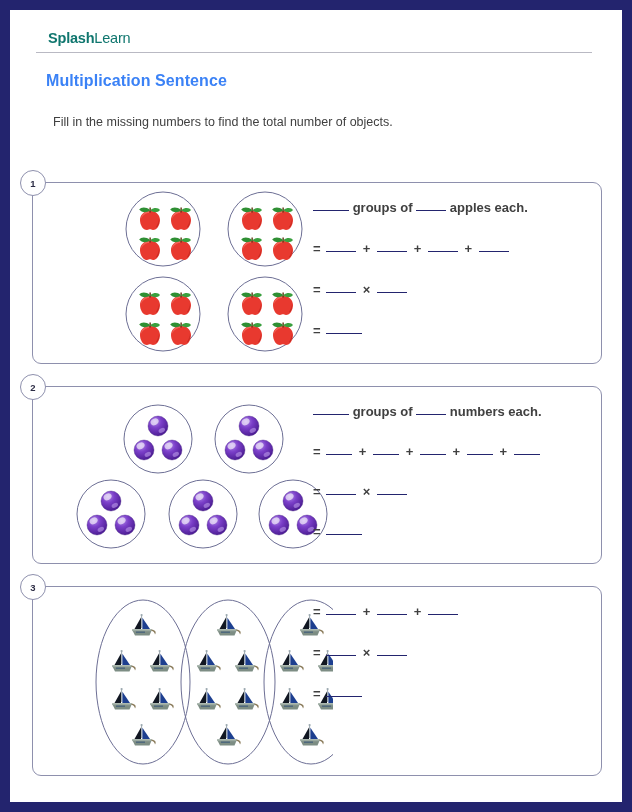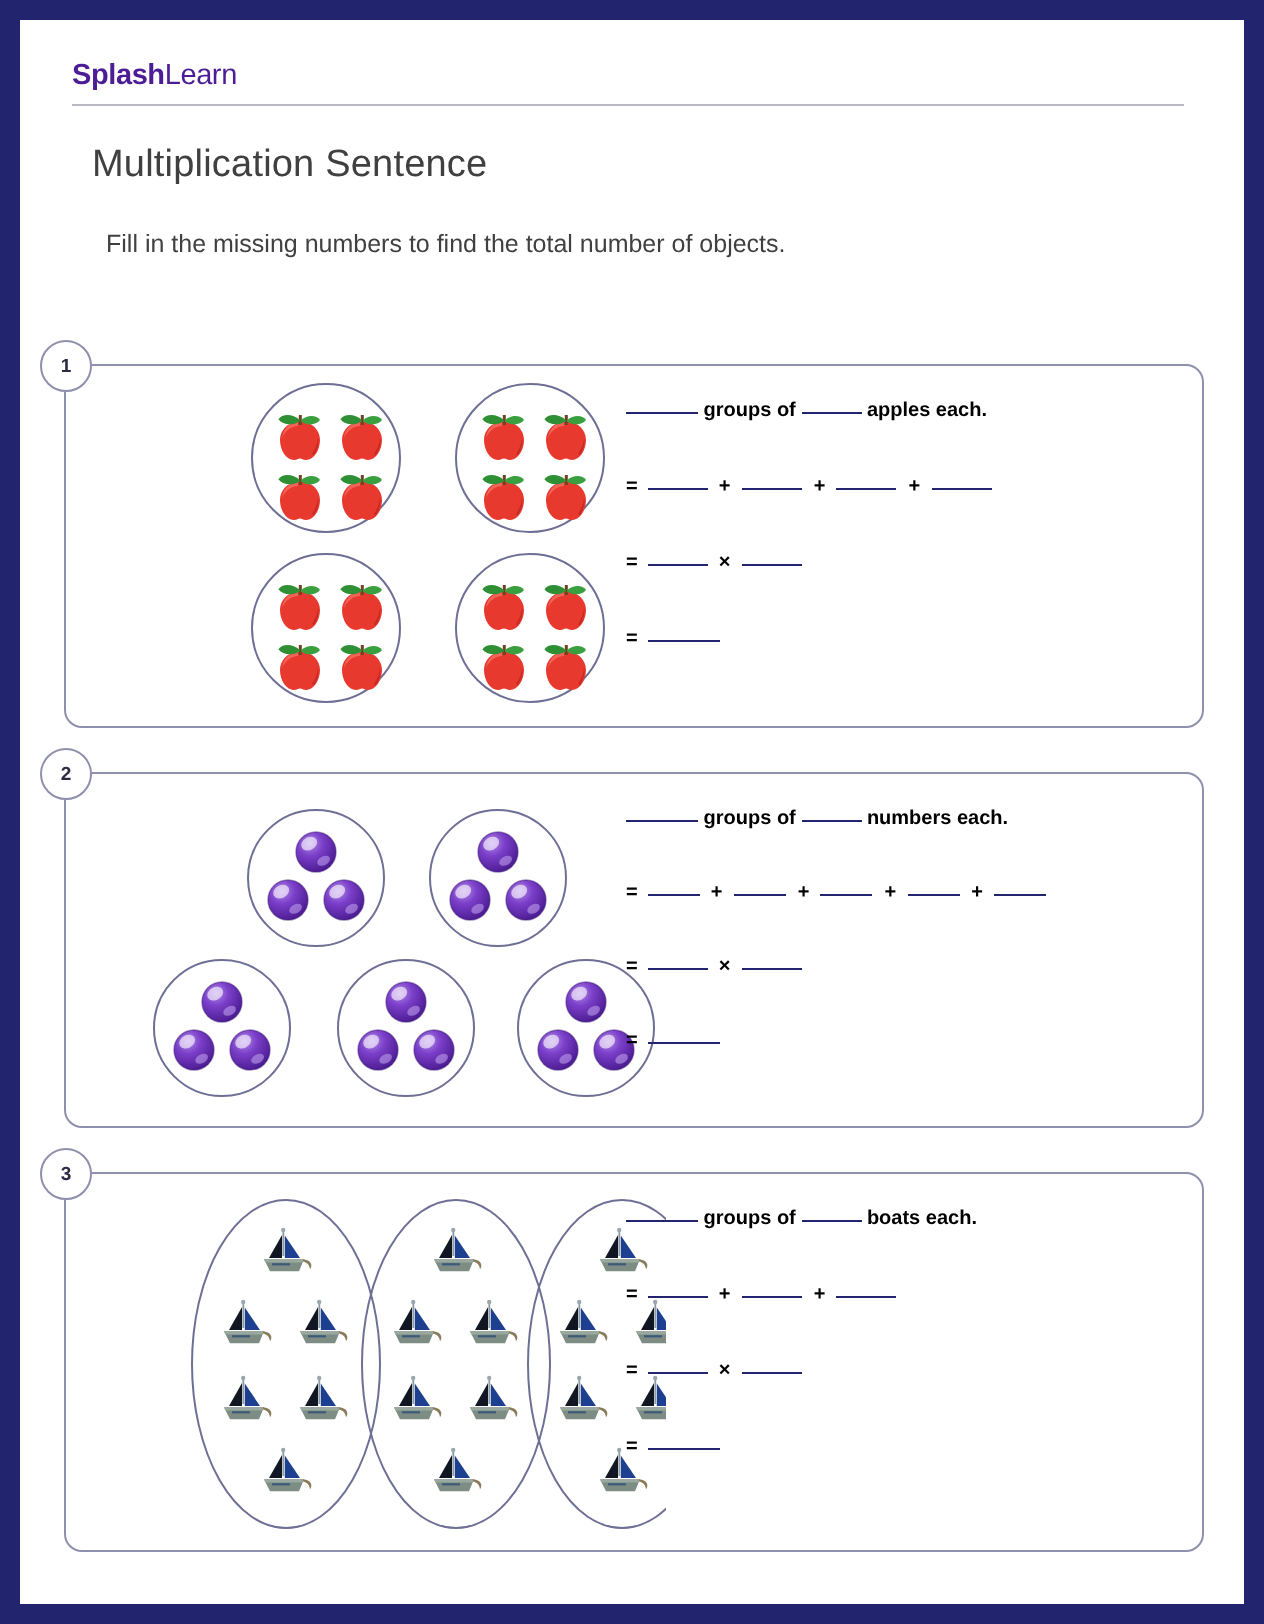--- a/index.html
+++ b/index.html
@@ -27,46 +27,46 @@
   .page-sheet {
     position: relative;
     width: 612px;
     height: 792px;
     background: #ffffff;
   }
 
   
   .brand {
     position: absolute;
-    left: 26px;
+    left: 38px;
     top: 20px;
     font-size: 14.5px;
     letter-spacing: -0.2px;
-    color: #4c1d95;
+    color: #0f766e;
     white-space: nowrap;
   }
   .brand .b-splash { font-weight: 700; }
   .brand .b-learn  { font-weight: 400; }
 
   .header-rule {
     position: absolute;
     left: 26px;
     top: 42px;
     width: 556px;
     height: 1px;
     background: #b9b9c3;
   }
 
   .worksheet-title {
     position: absolute;
     left: 36px;
     top: 62px;
-    font-size: 19px;
-    font-weight: 400;
-    color: #404040;
+    font-size: 16px;
+    font-weight: 700;
+    color: #3b82f6;
     letter-spacing: 0.1px;
   }
 
   .worksheet-subtitle {
     position: absolute;
     left: 43px;
     top: 105px;
     font-size: 12.5px;
     font-weight: 400;
     color: #404040;
@@ -114,23 +114,23 @@
     position: absolute;
     right: 6px;
     top: 0;
     width: 282px;
     height: 100%;
     padding-top: 18px;
     color: #23246e;
   }
 
   .eq-line {
-    font-size: 10px;
+    font-size: 13px;
     font-weight: 700;
-    color: #000000;
+    color: #404040;
     white-space: nowrap;
     line-height: 1;
   }
   #card-1 .eq-line { margin-bottom: 28px; }
   #card-2 .eq-line { margin-bottom: 27px; }
   #card-3 .eq-line { margin-bottom: 28px; }
 
   .blank {
     display: inline-block;
     border-bottom: 1.6px solid #23246e;
@@ -366,26 +366,20 @@
             <use href="#boat-glyph" x="240" y="62"></use>
             <use href="#boat-glyph" x="278" y="62"></use>
             <use href="#boat-glyph" x="240" y="100"></use>
             <use href="#boat-glyph" x="278" y="100"></use>
             <use href="#boat-glyph" x="260" y="136"></use>
           </g>
         </svg>
       </div>
 
       <div class="card-equations">
-        <div class="eq-line">
-          <span class="blank blank-lg"></span>
-          <span>groups of</span>
-          <span class="blank blank-md"></span>
-          <span>boats each.</span>
-        </div>
 
         <div class="eq-line">
           <span class="eq-sign">=</span>
           <span class="blank blank-md"></span>
           <span class="op">+</span>
           <span class="blank blank-md"></span>
           <span class="op">+</span>
           <span class="blank blank-md"></span>
         </div>
 

